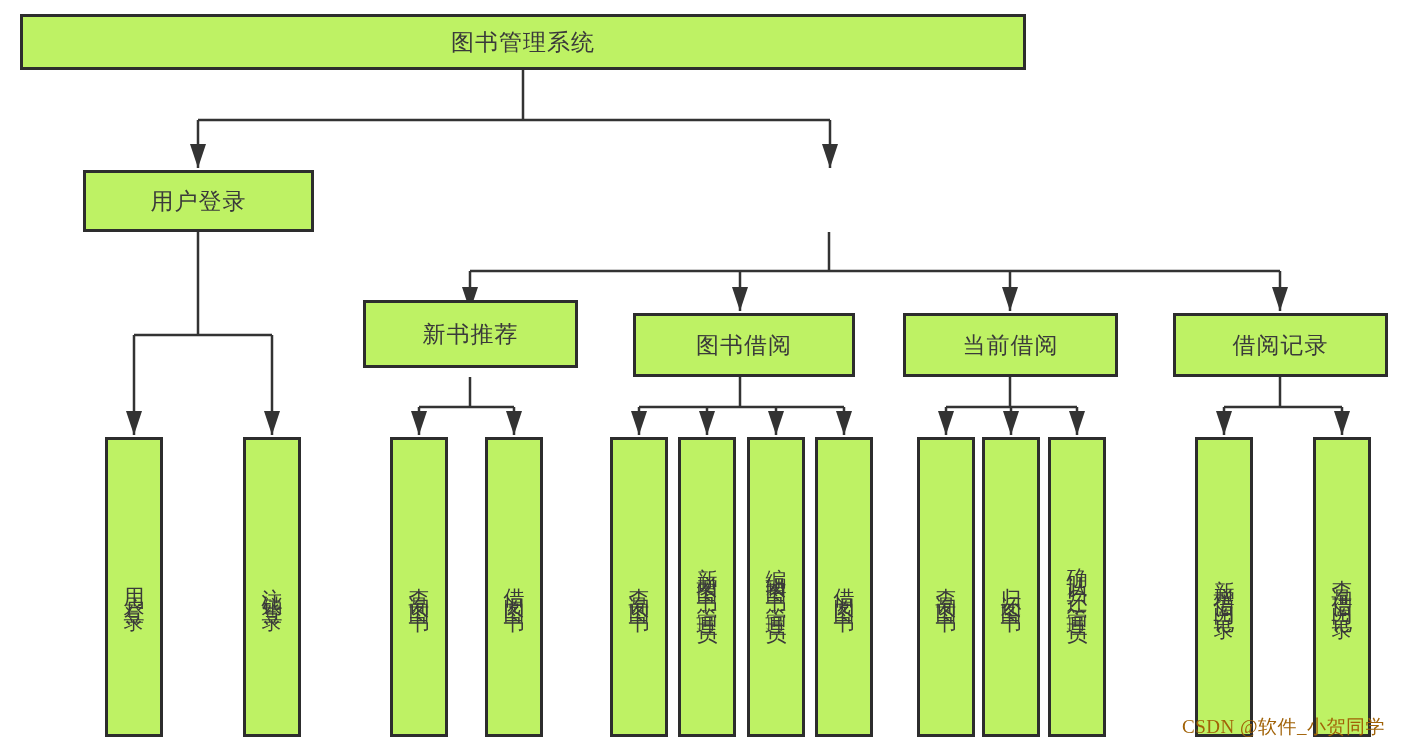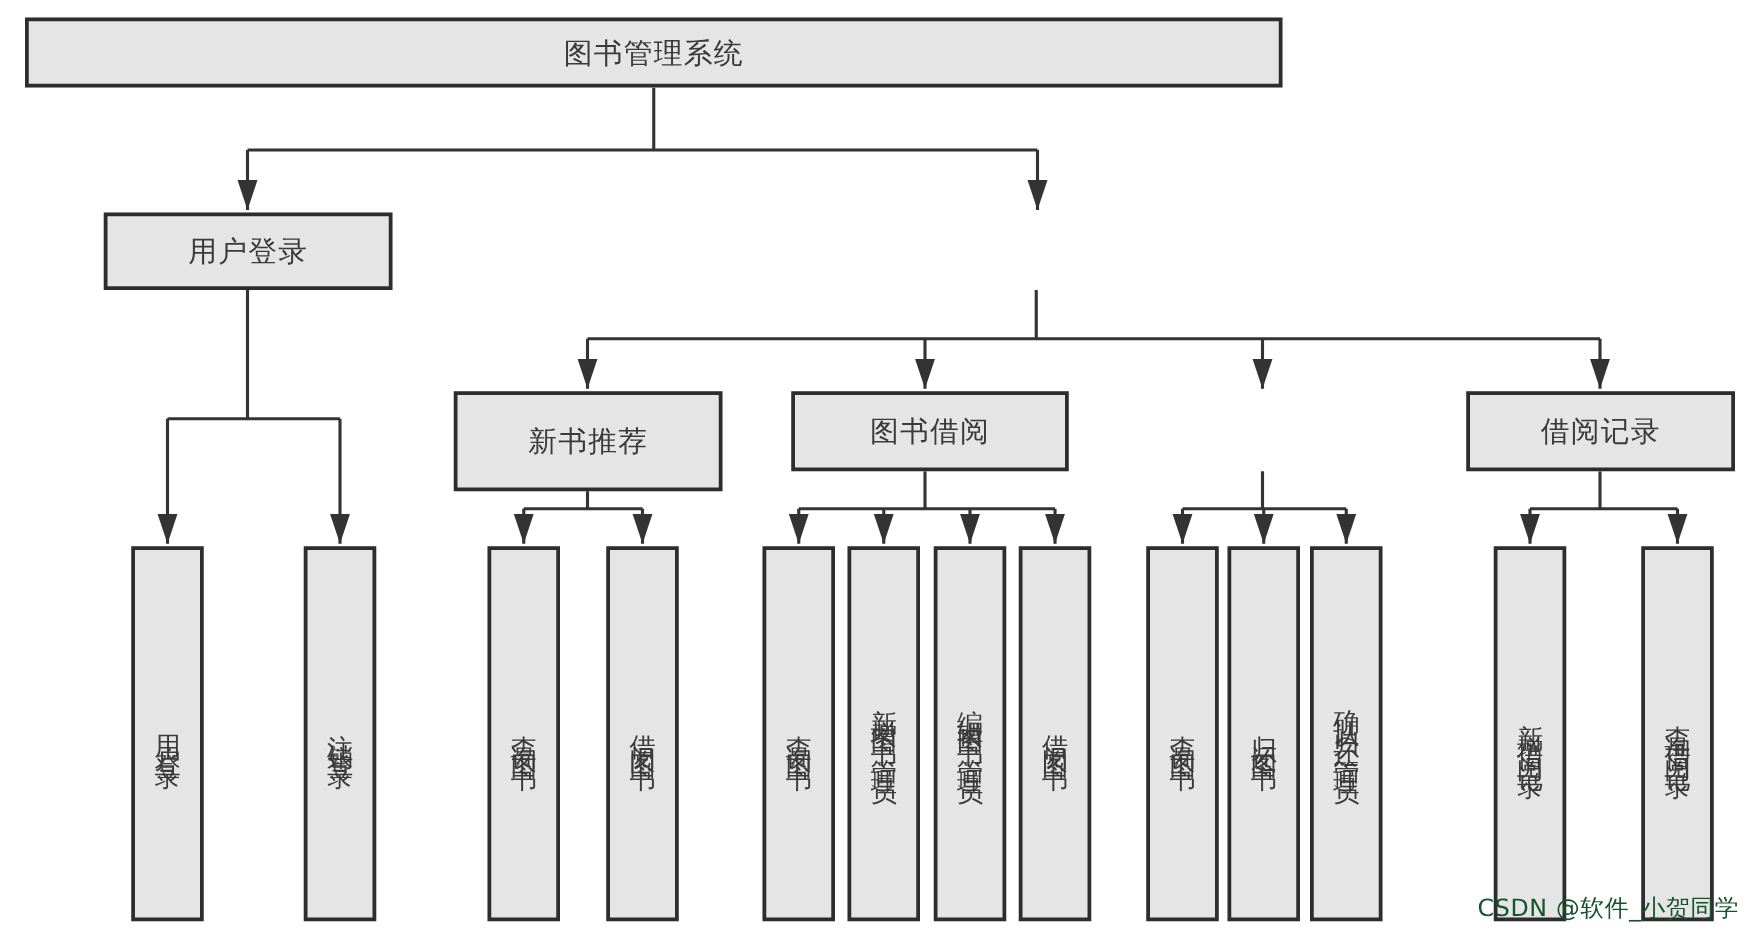--- a/index.html
+++ b/index.html
@@ -14,21 +14,21 @@
   }
   .wires {
     position: absolute;
     left: 0; top: 0;
     width: 1405px; height: 747px;
   }
   .wires path { stroke: #333333; stroke-width: 2.5; fill: none; }
   .wires .arrowhead { fill: #333333; stroke: none; }
   .node {
     position: absolute;
-    background: #e5e5e5;
+    background: #bef264;
     border: 3px solid #2d2d2d;
     display: flex;
     align-items: center;
     justify-content: center;
     box-sizing: border-box;
     white-space: nowrap;
   }
   .node.h { font-size: 23px; letter-spacing: 1px; }
   .node.v {
     writing-mode: vertical-rl;
@@ -36,23 +36,24 @@
     font-size: 21px;
     letter-spacing: 8px;
   }
   .node.v span { display: block; }
   .watermark {
     position: absolute;
     left: 1182px;
     top: 714px;
     font-size: 19px;
     letter-spacing: 0.5px;
-    color: #14532d;
+    color: #a16207;
     white-space: nowrap;
     z-index: 5;
+    font-family: Liberation Serif, serif;
   }
 </style>
 </head>
 <body>
 
 <div class="canvas">
 
   <svg class="wires" viewBox="0 0 1405 747">
     <defs>
       <marker id="arrow" markerUnits="userSpaceOnUse" markerWidth="26" markerHeight="18" refX="24" refY="8" orient="auto">
@@ -116,25 +117,28 @@
   </svg>
 
   <div class="node h" style="left:20px; top:14px; width:1006px; height:56px;">
     <span>图书管理系统</span>
   </div>
 
   <div class="node h" style="left:83px; top:170px; width:231px; height:62px;">
     <span>用户登录</span>
   </div>
 
-  <div class="node h" style="left:363px; top:313px; width:215px; height:80px;align-items:center;">
+  <div class="node h" style="left:363px; top:300px; width:215px; height:68px;align-items:center;">
     <span>新书推荐</span>
   </div>
   <div class="node h" style="left:633px; top:313px; width:222px; height:64px;">
     <span>图书借阅</span>
+  </div>
+  <div class="node h" style="left:903px; top:313px; width:215px; height:64px;">
+    <span>当前借阅</span>
   </div>
   <div class="node h" style="left:1173px; top:313px; width:215px; height:64px;">
     <span>借阅记录</span>
   </div>
 
   <div class="node v" style="left:105px; top:437px; width:58px; height:300px;">
     <span>用户登录</span>
   </div>
   <div class="node v" style="left:243px; top:437px; width:58px; height:300px;">
     <span>注销登录</span>

